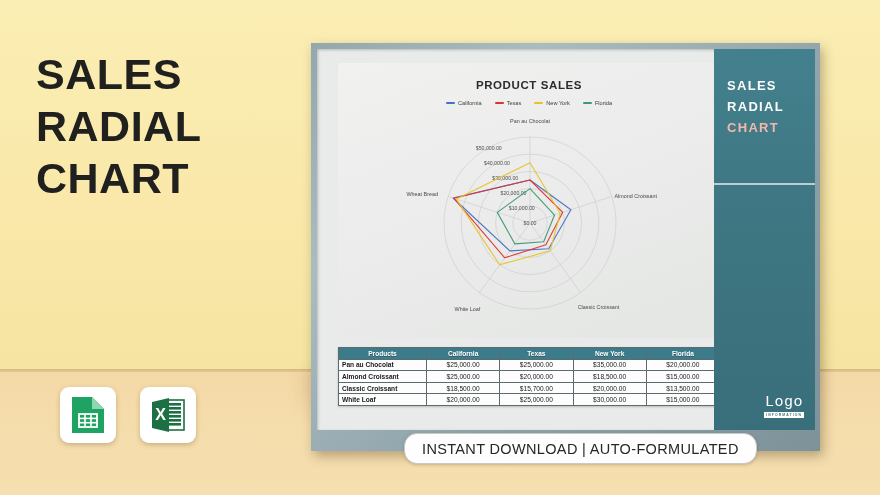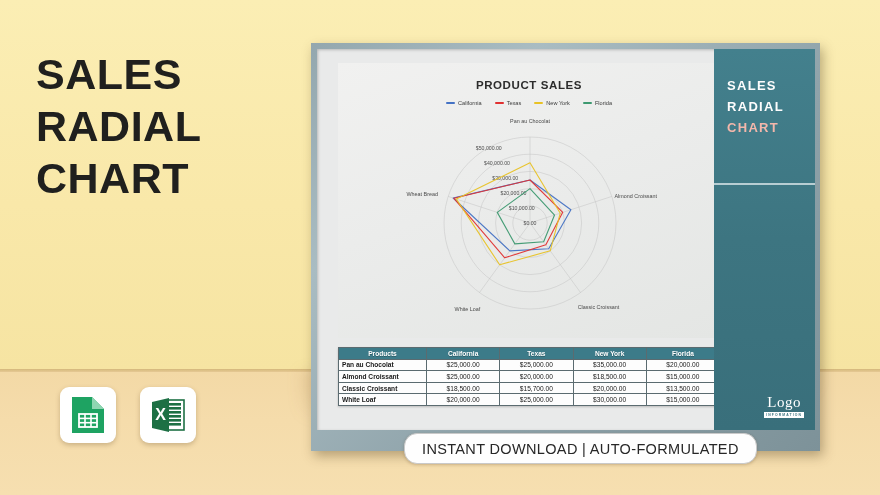--- a/index.html
+++ b/index.html
@@ -69,21 +69,21 @@
 
   
   .panel{position:absolute;right:0;top:0;width:101px;height:100%;
     background:linear-gradient(180deg,#43808d 0%,#3d7581 50%,#396f7b 100%);}
   .panel-title{position:absolute;left:13px;top:26px;font-size:13px;
     font-weight:700;letter-spacing:1.3px;line-height:21px;color:#fdfdfd;}
   .panel-title .accent{color:#f3b7ab;}
   .panel-rule{position:absolute;left:0;top:134px;width:101px;height:1.6px;
     background:rgba(225,235,238,.75);}
   .logo{position:absolute;right:11px;bottom:12px;text-align:center;}
-  .logo-main{font-family:Liberation Serif, serif;font-size:15px;color:#fff;
+  .logo-main{font-family:Liberation Mono, monospace;font-size:15px;color:#fff;
     letter-spacing:.5px;line-height:15px;}
   .logo-sub{margin-top:2px;background:#fff;color:#3d7581;font-size:3.4px;
     letter-spacing:1.1px;font-weight:700;padding:1px 2px;}
 
   
   .ribbon{position:absolute;left:404px;top:433px;height:29px;
     padding:0 17px;border:1.4px solid #c9c9c9;border-radius:13px;background:#fefefe;
     display:flex;align-items:center;justify-content:center;
     font-size:14.5px;letter-spacing:.35px;color:#272727;
     box-shadow:0 1px 3px rgba(90,60,25,.25);}

